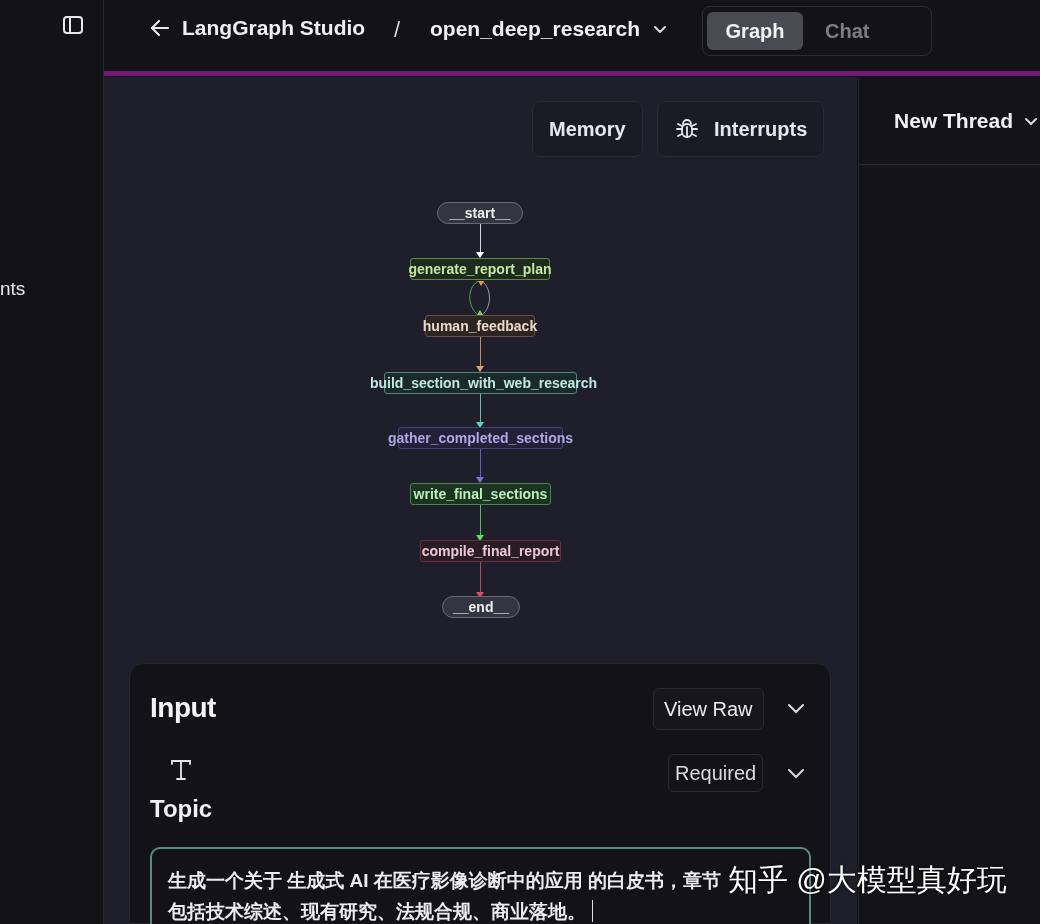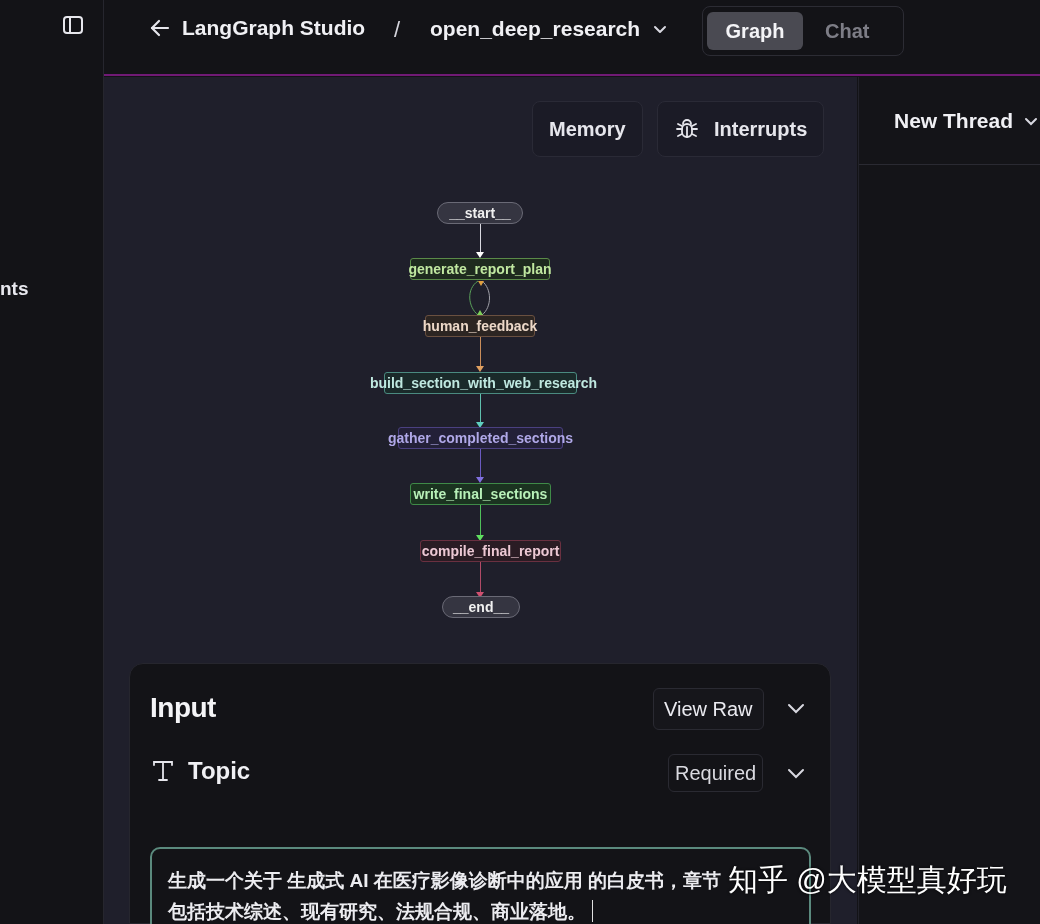--- a/index.html
+++ b/index.html
@@ -2,32 +2,32 @@
 <html><head>
 <meta charset="utf-8">
 <style>
   * { box-sizing: border-box; margin: 0; padding: 0; }
   html, body { width: 1040px; height: 924px; overflow: hidden; background: #131317; font-family: "Liberation Sans", "DejaVu Sans", sans-serif; color: #ececf1; }
   .app { position: relative; width: 1040px; height: 924px; }
 
   
   .sidebar { position: absolute; left: 0; top: 0; width: 104px; height: 924px; background: #131317; border-right: 1px solid #26262e; }
   .sidebar-toggle { position: absolute; left: 62px; top: 15px; width: 22px; height: 20px; cursor: pointer; }
-  .sidebar-partial { position: absolute; left: 0; top: 278px; font-size: 19px; font-weight: 700; color: #e8e8ee; }
+  .sidebar-partial { position: absolute; left: 0; top: 278px; font-size: 19px; font-weight: 400; color: #e8e8ee; }
 
   
-  .header { position: absolute; left: 104px; top: 0; width: 936px; height: 76px; background: #131317; border-bottom: 2px solid #701a75; }
+  .header { position: absolute; left: 104px; top: 0; width: 936px; height: 76px; background: #131317; border-bottom: 5px solid #701a75; }
   .back-link { position: absolute; left: 44px; top: 16px; display: flex; align-items: center; gap: 10px; cursor: pointer; }
   .back-arrow { width: 24px; height: 24px; }
   .app-title { font-size: 21px; font-weight: 700; color: #f0f0f4; }
   .crumb-sep { position: absolute; left: 290px; top: 17px; font-size: 22px; color: #d6d6de; }
   .project-select { position: absolute; left: 326px; top: 17px; display: flex; align-items: center; gap: 12px; cursor: pointer; }
   .project-name { font-size: 21px; font-weight: 700; color: #f0f0f4; }
   .chev { width: 16px; height: 16px; }
-  .mode-toggle { position: absolute; left: 598px; top: 6px; width: 202px; height: 50px; border: 1px solid #2c2c34; border-radius: 8px; display: flex; align-items: center; padding: 4px; gap: 4px; }
+  .mode-toggle { position: absolute; left: 598px; top: 6px; width: 230px; height: 50px; border: 1px solid #2c2c34; border-radius: 8px; display: flex; align-items: center; padding: 4px; gap: 4px; }
   .mode-tab { height: 38px; padding: 0 18px; border-radius: 6px; display: flex; align-items: center; font-size: 20px; font-weight: 700; cursor: pointer; }
   .mode-tab.active { background: #4a4a52; color: #f4f4f7; width: 96px; justify-content: center; }
   .mode-tab.inactive { color: #7d7d86; }
 
   
   .canvas { position: absolute; left: 104px; top: 77px; width: 753px; height: 847px; background: #1f1f2b; }
   .canvas-btn { position: absolute; top: 24px; height: 56px; border: 1px solid #2a2a36; border-radius: 8px; background: #1b1b26; display: flex; align-items: center; gap: 14px; padding: 0 16px; font-size: 20px; font-weight: 700; color: #e6e6ec; cursor: pointer; }
   .memory-btn { left: 428px; }
   .interrupts-btn { left: 553px; }
   .bug-icon { width: 26px; height: 26px; }
@@ -41,21 +41,21 @@
   
   .right-panel { position: absolute; left: 858px; top: 77px; width: 182px; height: 847px; background: #141418; border-left: 1px solid #22222a; }
   .thread-header { height: 88px; border-bottom: 1px solid #2a2a32; display: flex; align-items: center; padding-left: 35px; gap: 10px; cursor: pointer; }
   .thread-title { font-size: 21px; font-weight: 700; color: #f0f0f4; white-space: nowrap; }
 
   
   .input-panel { position: absolute; left: 129px; top: 663px; width: 702px; height: 261px; background: #131317; border: 1px solid #26262e; border-radius: 14px 14px 0 0; }
   .input-title { position: absolute; left: 20px; top: 28px; font-size: 28px; font-weight: 700; color: #f4f4f7; letter-spacing: -0.5px; }
   .view-raw-btn { position: absolute; left: 523px; top: 24px; height: 42px; padding: 0 10px; border: 1px solid #2a2a32; border-radius: 6px; background: #16161b; font-size: 20px; color: #eaeaf0; display: flex; align-items: center; cursor: pointer; }
   .collapse-chev { position: absolute; left: 655px; width: 22px; height: 22px; cursor: pointer; }
-  .topic-row { position: absolute; left: 20px; top: 93px; display: flex; align-items: center; gap: 12px; }
+  .topic-row { position: absolute; left: 20px; top: 93px; display: flex; align-items: center; gap: 12px; flex-direction: column; }
   .type-icon { width: 26px; height: 26px; }
   .topic-label { font-size: 24px; font-weight: 700; color: #f0f0f4; }
   .required-badge { position: absolute; left: 538px; top: 90px; height: 38px; padding: 0 6px; border: 1px solid #2a2a32; border-radius: 6px; font-size: 20px; color: #dadae0; display: flex; align-items: center; }
   .topic-input { position: absolute; left: 20px; top: 139px; width: 661px; height: 97px; border: 2px solid #5b8a7e; border-radius: 10px; background: #131317; padding: 16px 16px; font-size: 19px; font-weight: 700; line-height: 31px; color: #ececf0; cursor: text; margin-top: 44px; }
   .caret { display: inline-block; width: 1px; height: 22px; background: #e0e0e0; vertical-align: -4px; margin-left: 6px; }
 
   .watermark { position: absolute; left: 728px; top: 860px; font-size: 30px; color: #ffffff; text-shadow: 0 0 3px #000; white-space: nowrap; }
 </style>
 </head>
 <body>

